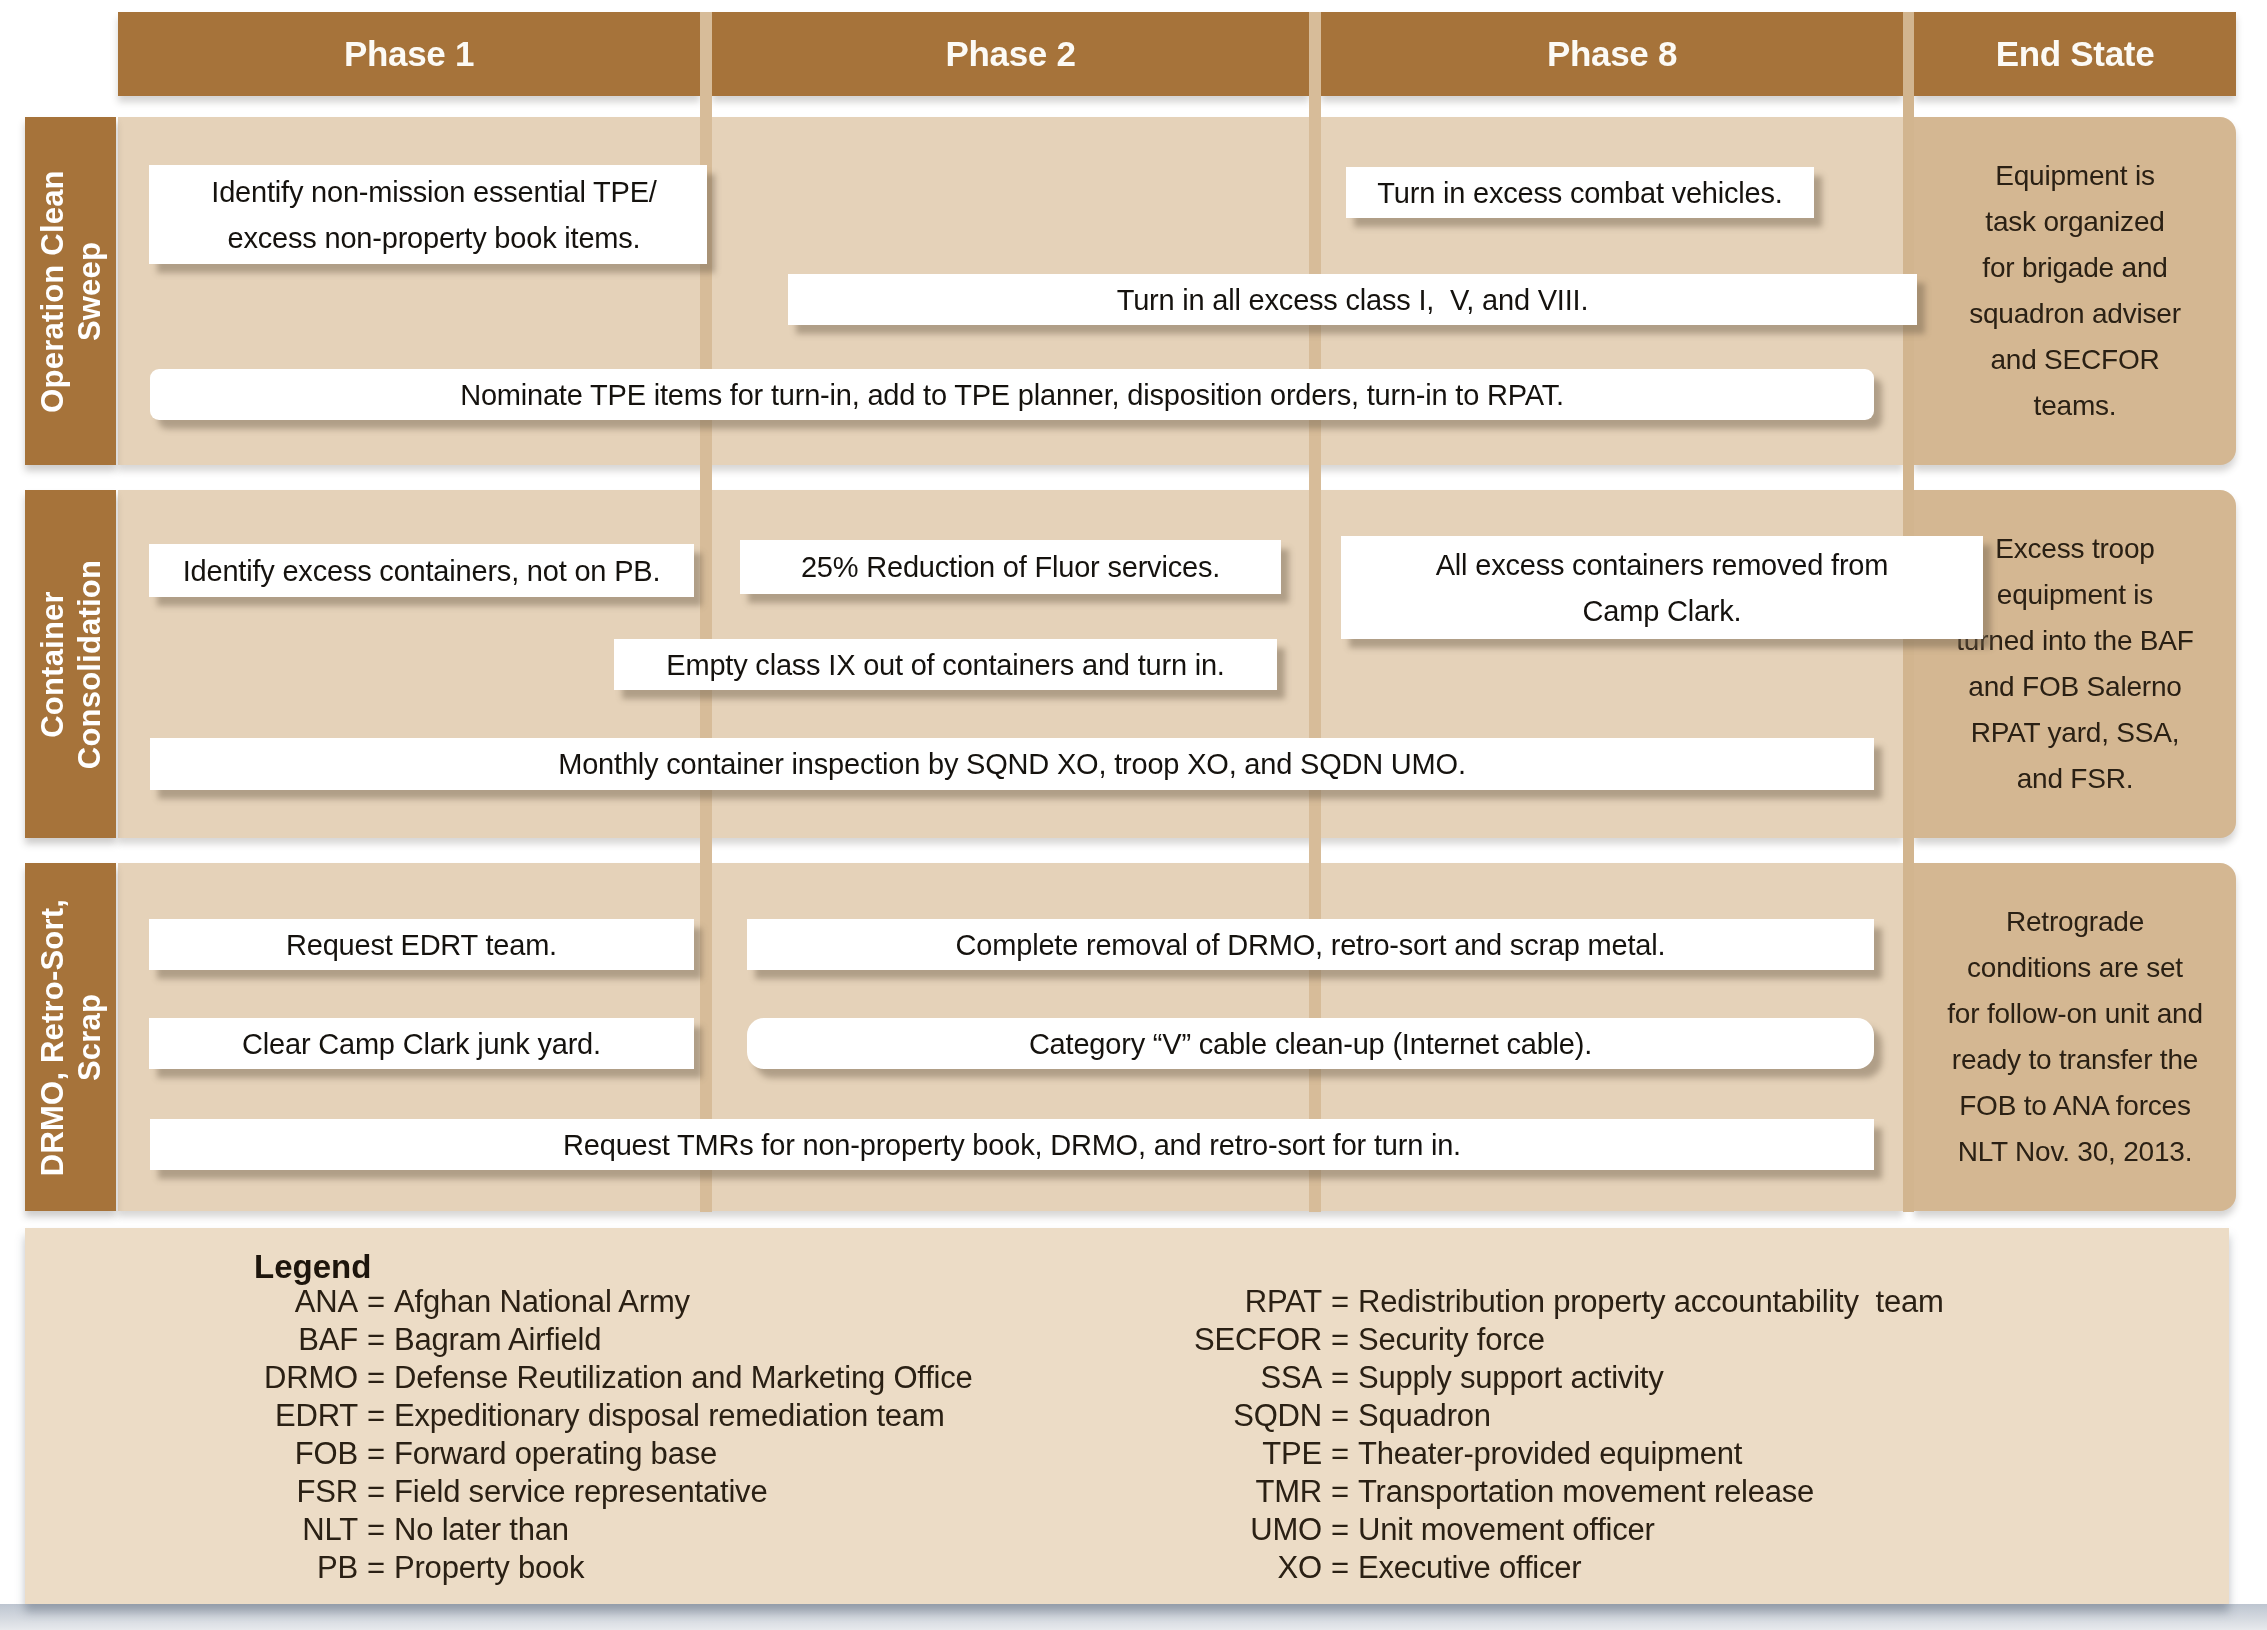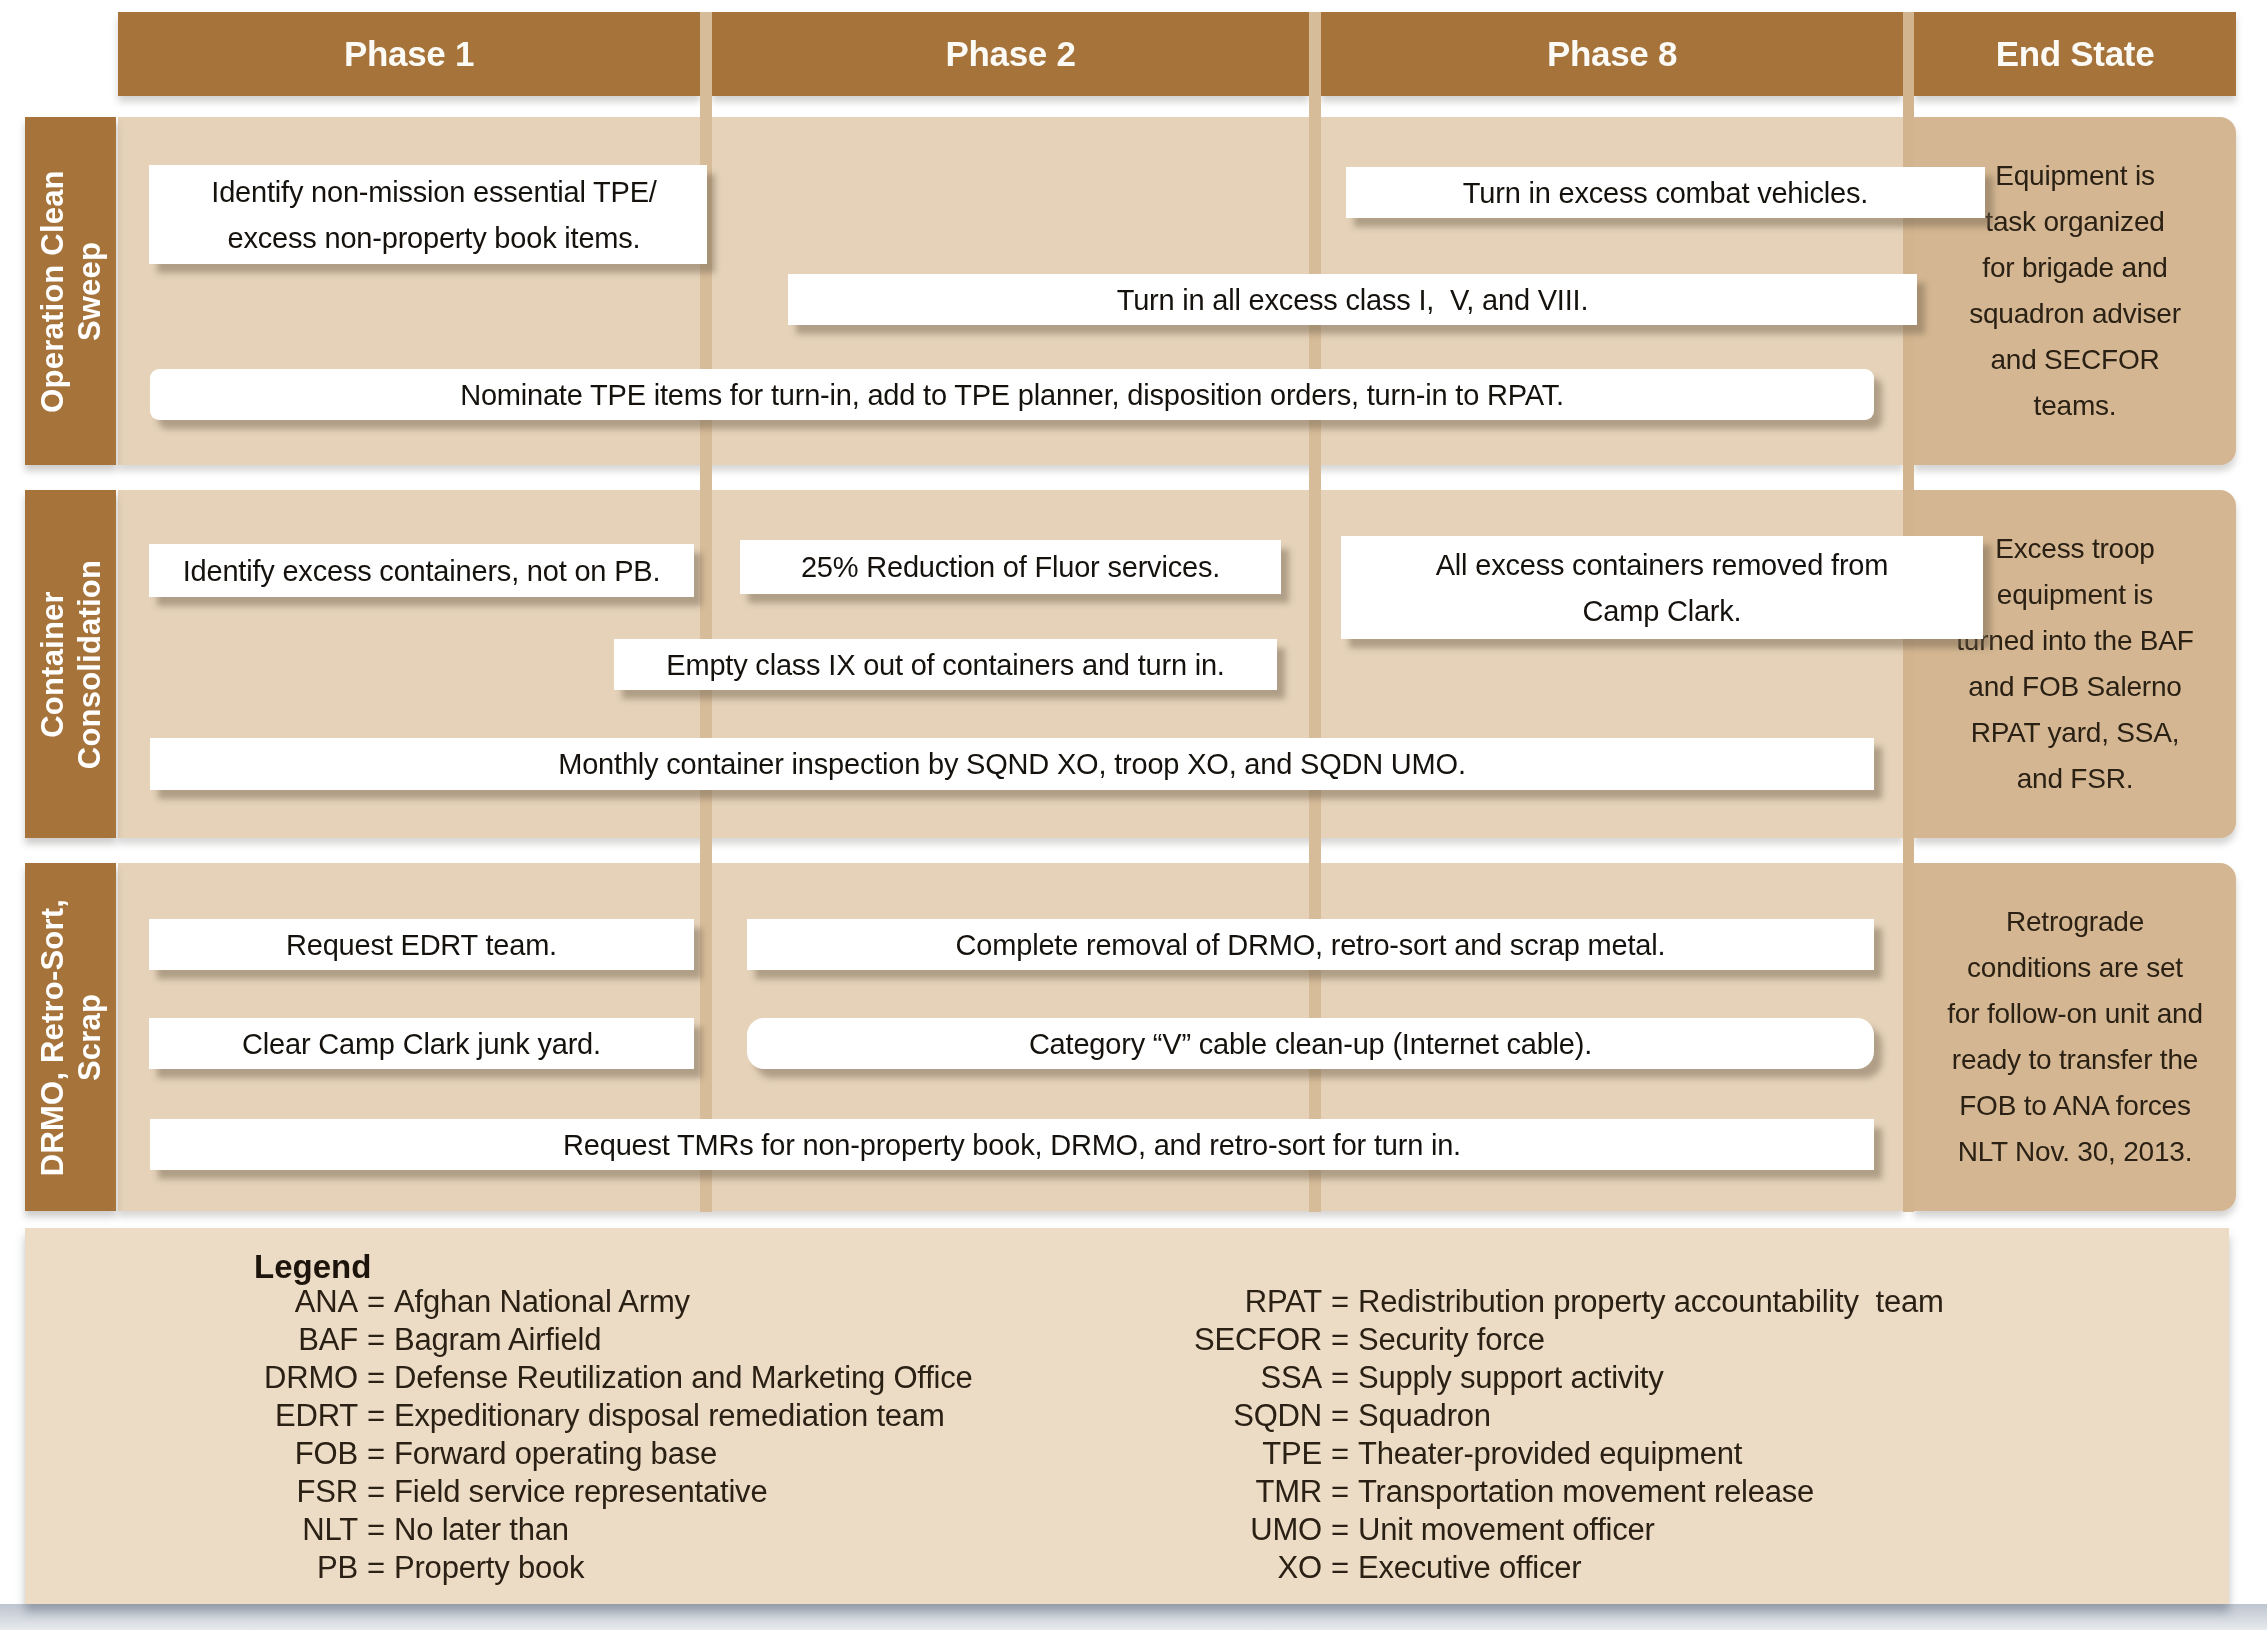--- a/index.html
+++ b/index.html
@@ -39,21 +39,21 @@
             text-align:center;white-space:pre-line;letter-spacing:0.2px;z-index:2;}
   #rl1{top:246px} #rl2{top:619px} #rl3{top:992px}
 
   
   .task{position:absolute;background:#ffffff;z-index:4;
         box-shadow:8px 9px 6px rgba(110,95,75,0.45);
         display:flex;align-items:center;justify-content:center;text-align:center;
         color:#15120e;font-size:29px;line-height:46px;letter-spacing:-0.2px;
         white-space:pre-wrap;}
   #t1a{left:149px;top:165px;width:546px;height:99px;padding-left:12px;}
-  #t1b{left:1346px;top:167px;width:639px;height:51px;}
+  #t1b{left:1346px;top:167px;width:468px;height:51px;}
   #t1c{left:788px;top:274px;width:1129px;height:51px;}
   #t1d{left:150px;top:369px;width:1724px;height:51px;border-radius:9px;}
   #t2a{left:149px;top:544px;width:545px;height:53px;}
   #t2b{left:740px;top:540px;width:541px;height:54px;}
   #t2c{left:1341px;top:536px;width:642px;height:103px;}
   #t2d{left:614px;top:639px;width:663px;height:51px;}
   #t2e{left:150px;top:738px;width:1724px;height:52px;}
   #t3a{left:149px;top:919px;width:545px;height:51px;}
   #t3b{left:747px;top:919px;width:1127px;height:51px;}
   #t3c{left:149px;top:1018px;width:545px;height:51px;}

